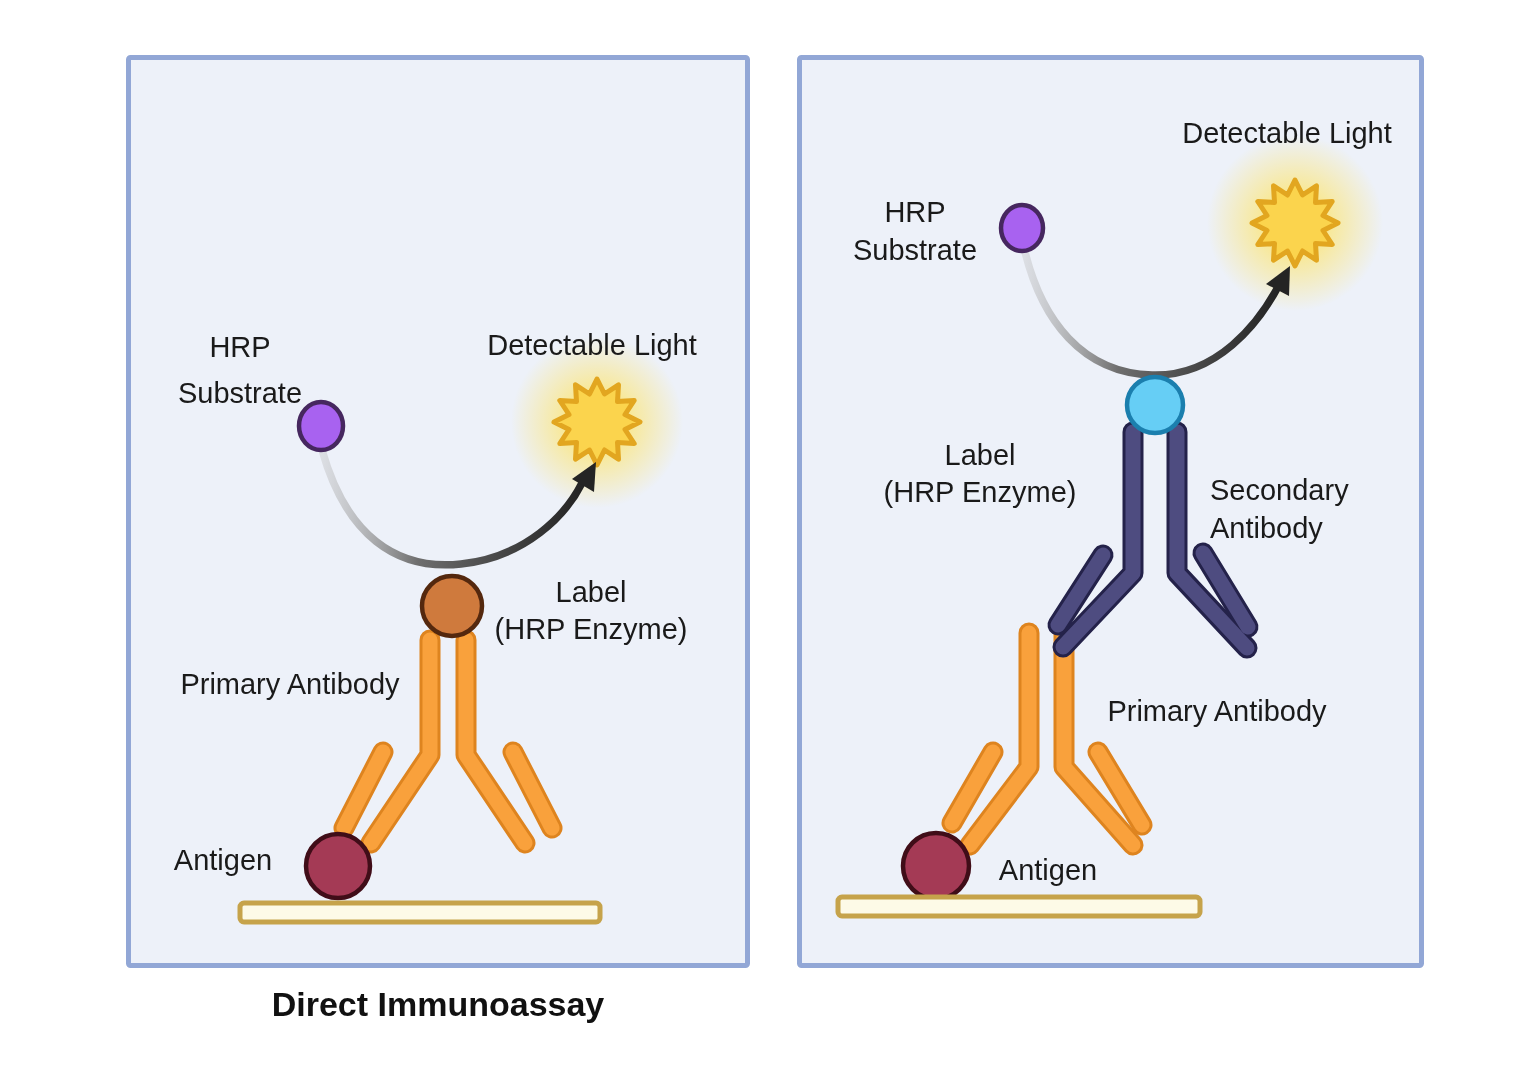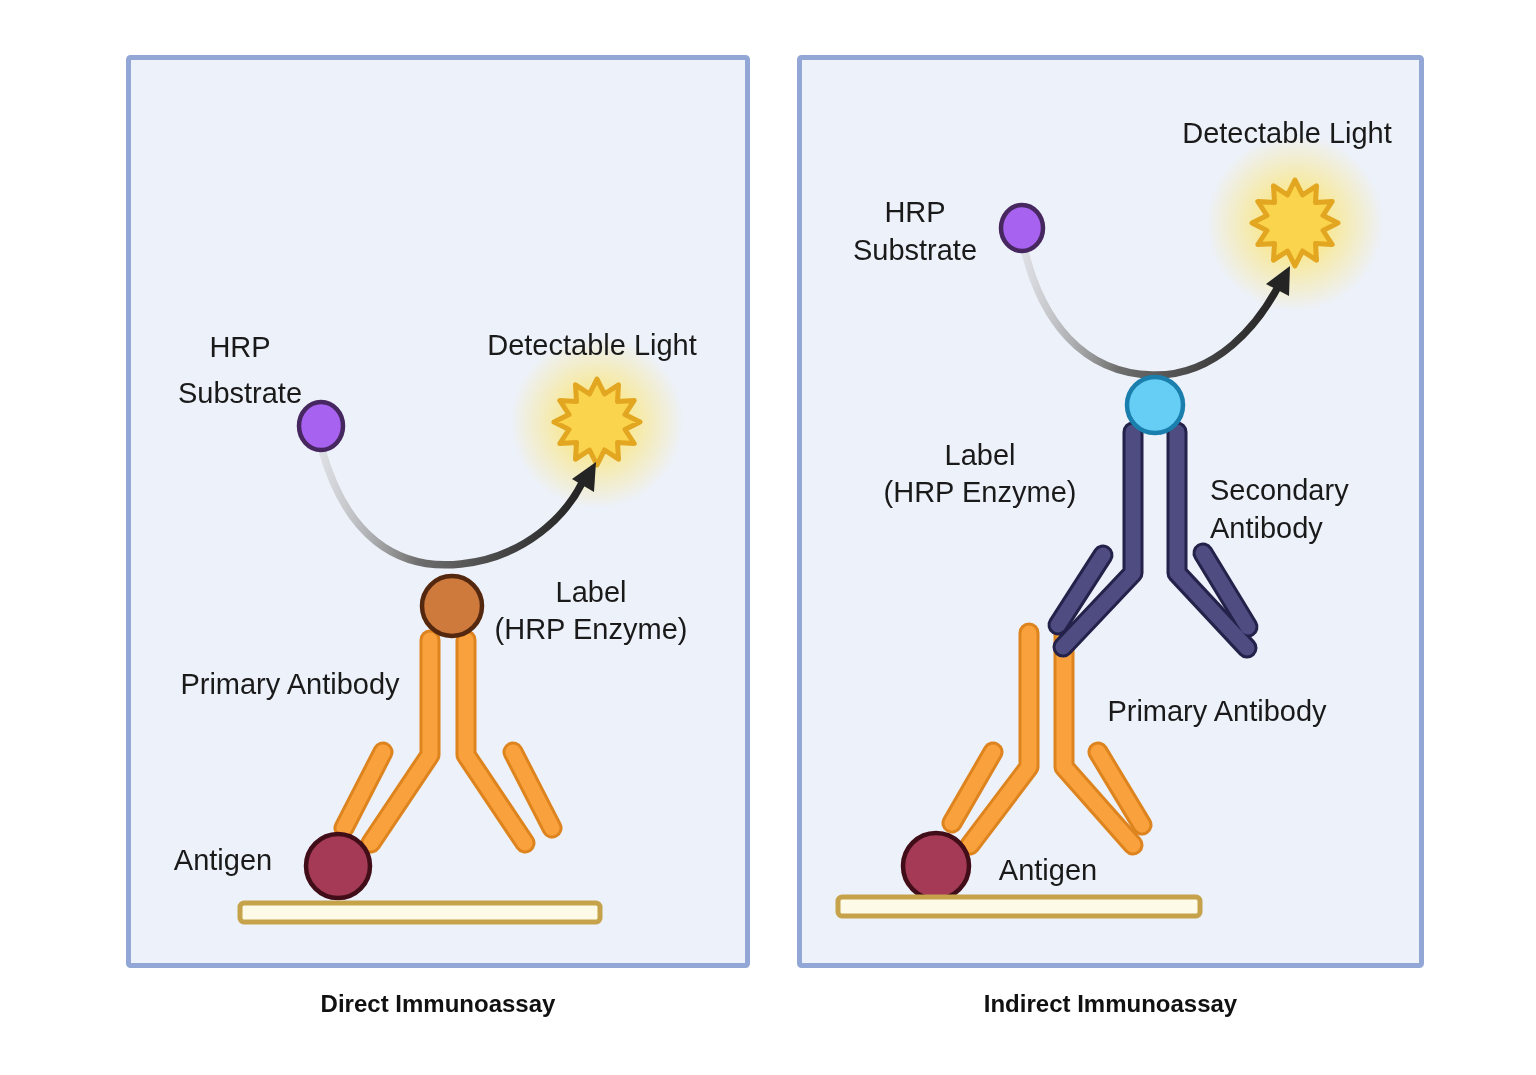--- a/index.html
+++ b/index.html
@@ -2,21 +2,21 @@
 <html><head>
 <meta charset="utf-8">
 <style>
   html,body{margin:0;padding:0;background:#ffffff;}
   #stage{position:relative;width:1536px;height:1075px;background:#ffffff;overflow:hidden;
          font-family:"Liberation Sans","DejaVu Sans",sans-serif;}
   .panel-svg{position:absolute;top:55px;}
   #left-svg{left:126px;}
   #right-svg{left:797px;}
   .panel-title{position:absolute;top:982px;height:44px;line-height:44px;text-align:center;
-               font-size:24px;font-weight:bold;color:#111111;letter-spacing:0px;}
+               font-size:34px;font-weight:bold;color:#111111;letter-spacing:0px;}
   #left-title{left:126px;width:624px;}
   #right-title{left:797px;width:627px;}
 
   svg text{font-family:"Liberation Sans","DejaVu Sans",sans-serif;font-size:29px;fill:#1a1a1a;}
   .panel-bg{fill:#edf1f9;stroke:#92a7d6;stroke-width:5;}
   .ab-out-orange{fill:none;stroke:#de841f;stroke-width:21;stroke-linecap:round;stroke-linejoin:round;}
   .ab-in-orange{fill:none;stroke:#f9a13c;stroke-width:15;stroke-linecap:round;stroke-linejoin:round;}
   .ab-out-navy{fill:none;stroke:#24224a;stroke-width:21;stroke-linecap:round;stroke-linejoin:round;}
   .ab-in-navy{fill:none;stroke:#4e4c80;stroke-width:15;stroke-linecap:round;stroke-linejoin:round;}
   .substrate{fill:#a862f0;stroke:#46275f;stroke-width:4.5;}
@@ -137,15 +137,14 @@
     <text x="118" y="205" text-anchor="middle">Substrate</text>
     <text x="183" y="410" text-anchor="middle">Label</text>
     <text x="183" y="447" text-anchor="middle">(HRP Enzyme)</text>
     <text x="413" y="445" text-anchor="start">Secondary</text>
     <text x="413" y="483" text-anchor="start">Antibody</text>
     <text x="420" y="666" text-anchor="middle">Primary Antibody</text>
     <text x="251" y="825" text-anchor="middle">Antigen</text>
   </svg>
 
   <div id="left-title" class="panel-title">Direct Immunoassay</div>
-  <div id="right-title" class="panel-title">Indirect Immunoassay</div>
 
 </div>
 
 </body></html>

